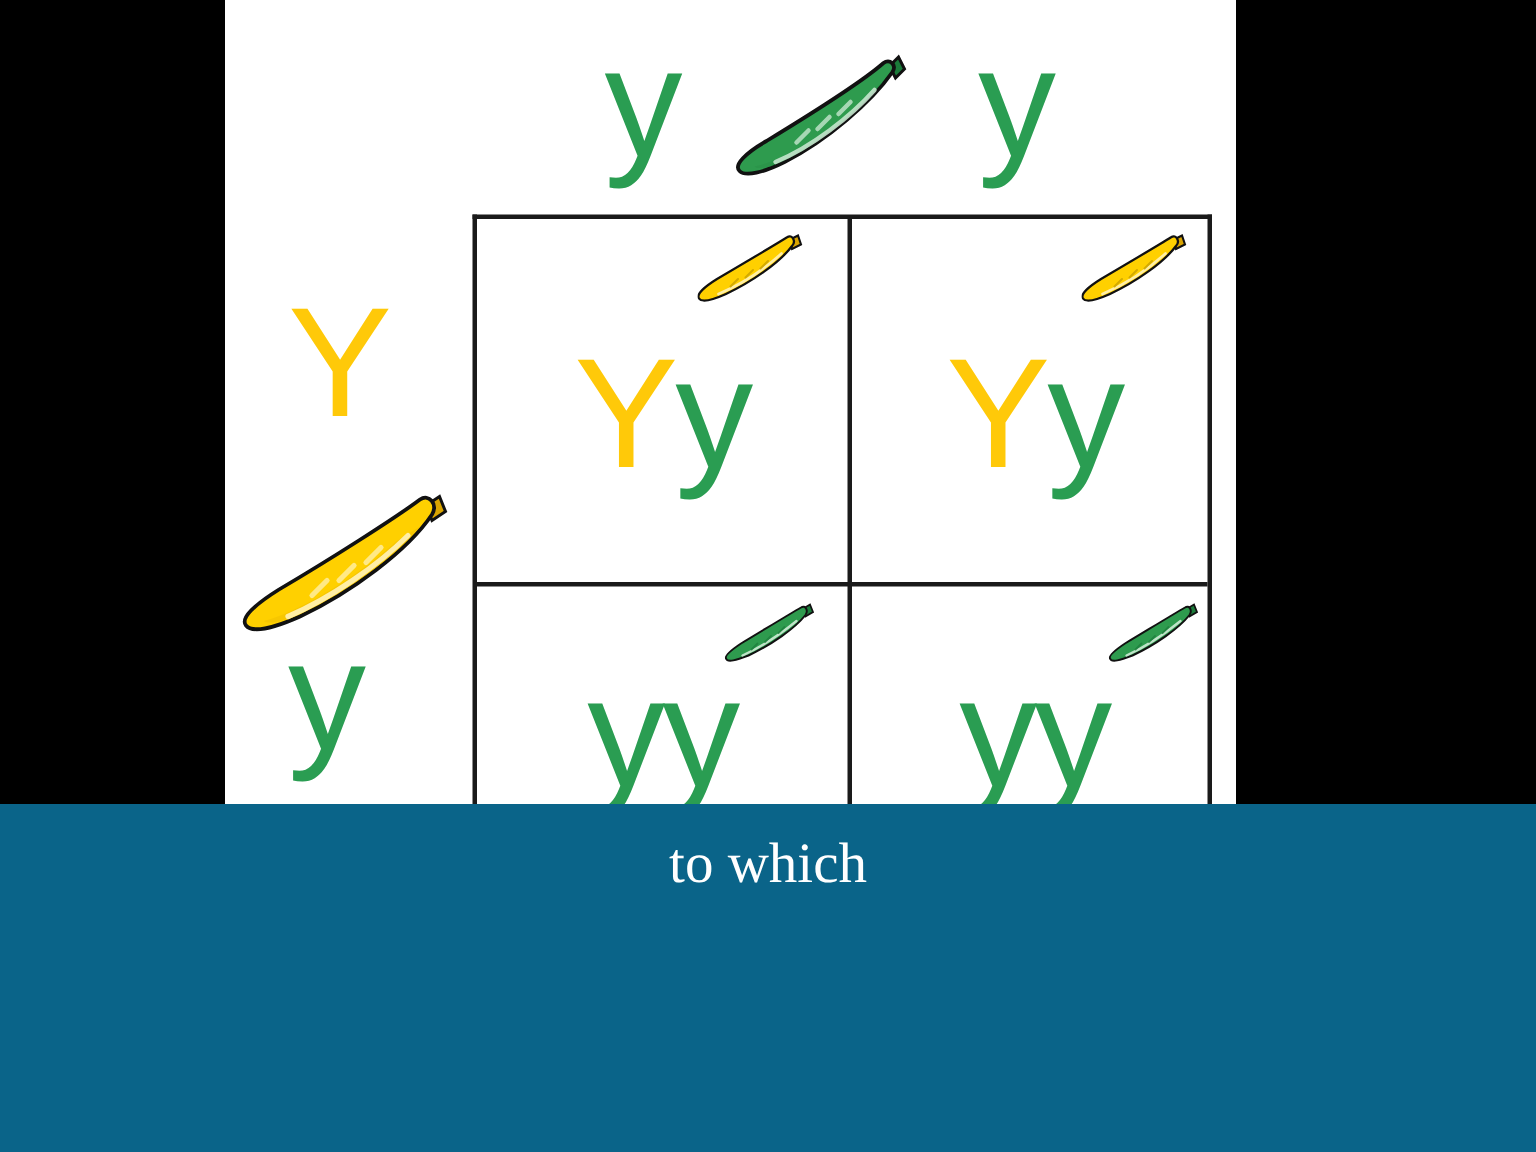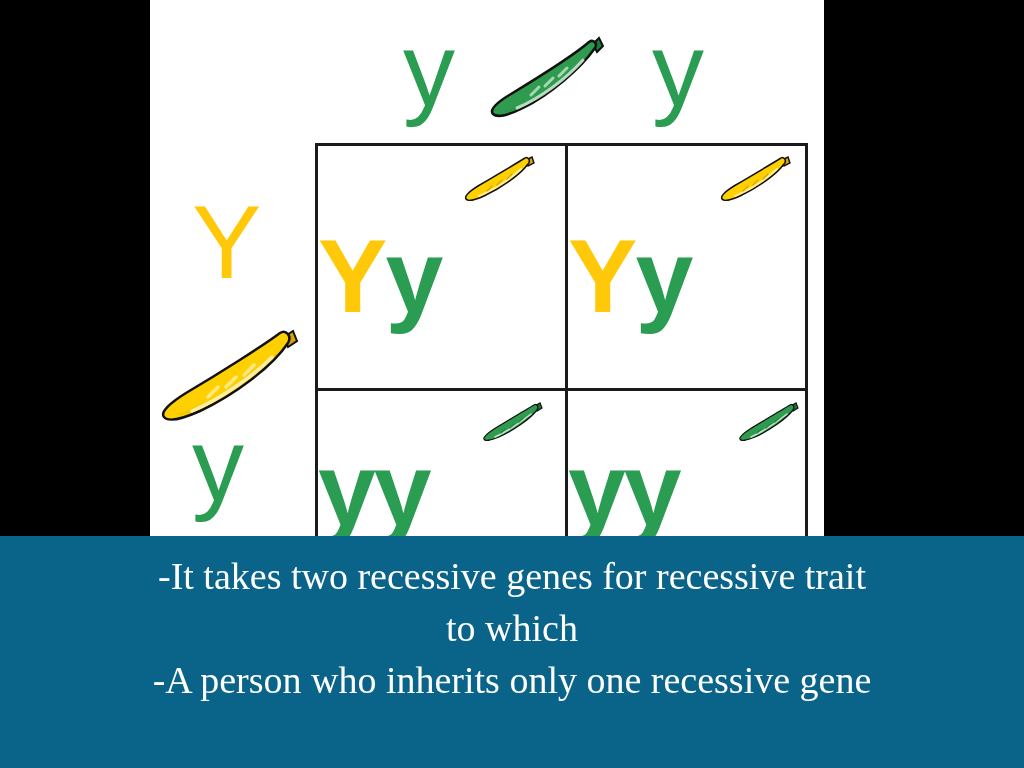--- a/index.html
+++ b/index.html
@@ -47,25 +47,25 @@
     box-sizing:border-box;
   }
   .cell-tl{ left:0;    top:0;    width:247px; height:245px; }
   .cell-tr{ left:250px;top:0;    width:243px; height:245px; }
   .cell-bl{ left:0;    top:245px;width:247px; height:148px; }
   .cell-br{ left:250px;top:245px;width:243px; height:148px; }
 
   .cell-genotype{
     position:absolute;
     left:0; right:0;
-    text-align:left;
+    text-align:center;
     font-size:104px;
     line-height:104px;
     font-family:"Liberation Sans", sans-serif;
-    font-weight:700;
+    font-weight:400;
     letter-spacing:-2px;
     white-space:nowrap;
   }
   .cell-tl .cell-genotype, .cell-tr .cell-genotype{ top:78px; }
   .cell-bl .cell-genotype, .cell-br .cell-genotype{ top:46px; }
 
   .allele-dom{ color:#FFC909; }
   .allele-rec{ color:#2A9D52; }
 
   
@@ -196,16 +196,14 @@
       <path d="M52 4 L57 1 L59 6 L54 9 Z" fill="#1B7B3A" stroke="#111" stroke-width="1.2"></path>
       <path d="M54 8 C 47 17, 31 28, 16 35 C 8 38, 2 40, 1 37 C 0 35, 5 31, 11 27 C 26 18, 44 7, 51 3 C 54 1, 56 5, 54 8 Z" fill="#2E9B4E" stroke="#111" stroke-width="1.3" stroke-linejoin="round"></path>
       <path d="M48 12 C 37 21, 23 30, 12 35" stroke="#CFEBD6" stroke-width="1.6" fill="none" opacity="0.9" stroke-linecap="round"></path>
       <path d="M36 20 l4 -4 M27 26 l4 -4 M18 31 l4 -4" stroke="#1E7F3D" stroke-width="1.2" opacity="0.8" stroke-linecap="round"></path>
     </svg>
   </div>
 
 </div>
 
 <div id="caption-band">
-  <div class="caption-line">-It takes two recessive genes for recessive trait</div>
   <div class="caption-line">to which</div>
-  <div class="caption-line">-A person who inherits only one recessive gene</div>
 </div>
 
 </body></html>

